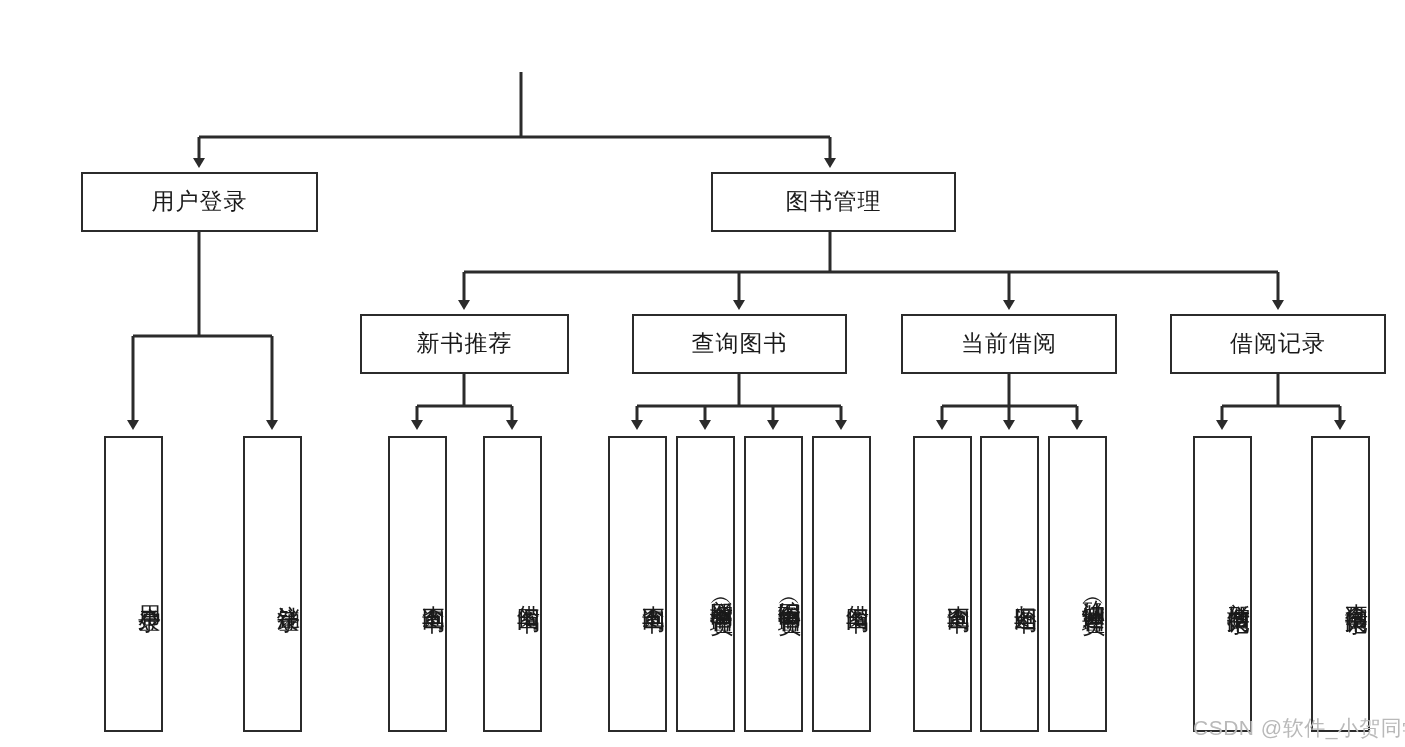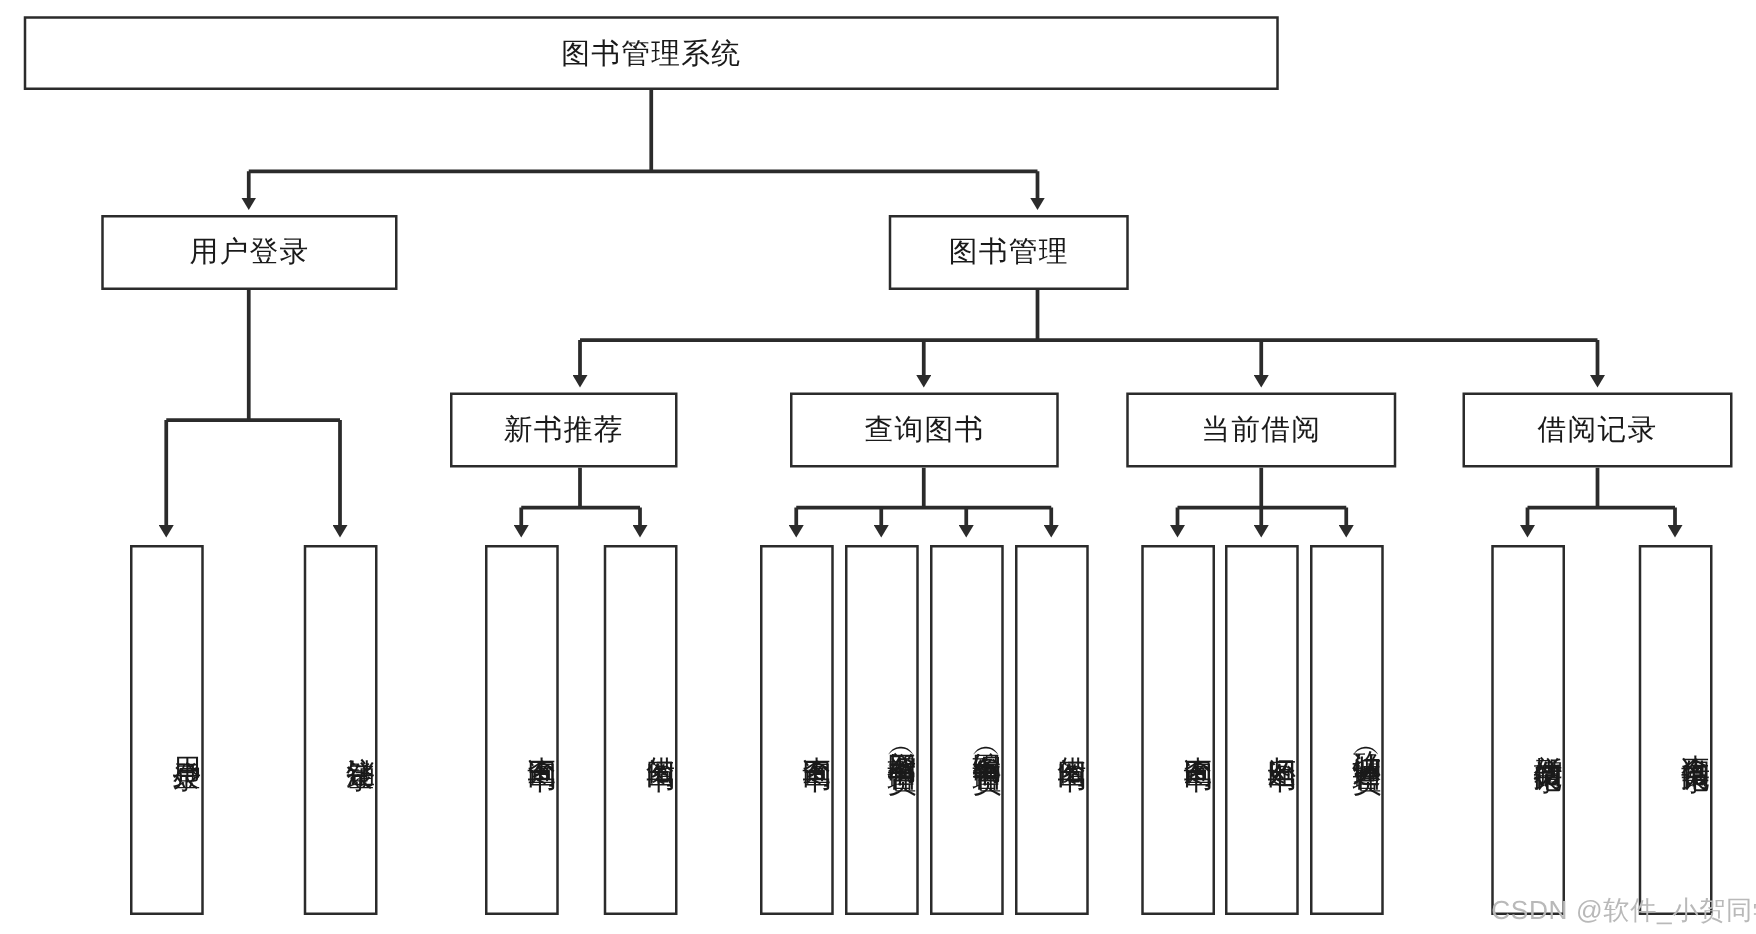--- a/index.html
+++ b/index.html
@@ -114,32 +114,29 @@
       <path d="M1009,406 L1009,422" marker-end="url(#arrow)"></path>
       <path d="M1077,406 L1077,422" marker-end="url(#arrow)"></path>
 
       <path d="M1278,374 L1278,406"></path>
       <path d="M1222,406 L1340,406"></path>
       <path d="M1222,406 L1222,422" marker-end="url(#arrow)"></path>
       <path d="M1340,406 L1340,422" marker-end="url(#arrow)"></path>
     </g>
   </svg>
 
-  <div class="node horiz" style="left:19px; top:13px; width:1004px; height:59px;">
-    <span>图书管理系统</span>
-  </div>
 
   <div class="node horiz" style="left:81px; top:172px; width:237px; height:60px;">
     <span>用户登录</span>
   </div>
-  <div class="node horiz" style="left:711px; top:172px; width:192px; height:60px;">
+  <div class="node horiz" style="left:711px; top:172px; width:245px; height:60px;">
     <span>图书管理</span>
   </div>
 
-  <div class="node horiz" style="left:360px; top:314px; width:182px; height:60px;">
+  <div class="node horiz" style="left:360px; top:314px; width:209px; height:60px;">
     <span>新书推荐</span>
   </div>
   <div class="node horiz" style="left:632px; top:314px; width:215px; height:60px;">
     <span>查询图书</span>
   </div>
   <div class="node horiz" style="left:901px; top:314px; width:216px; height:60px;">
     <span>当前借阅</span>
   </div>
   <div class="node horiz" style="left:1170px; top:314px; width:216px; height:60px;">
     <span>借阅记录</span>

